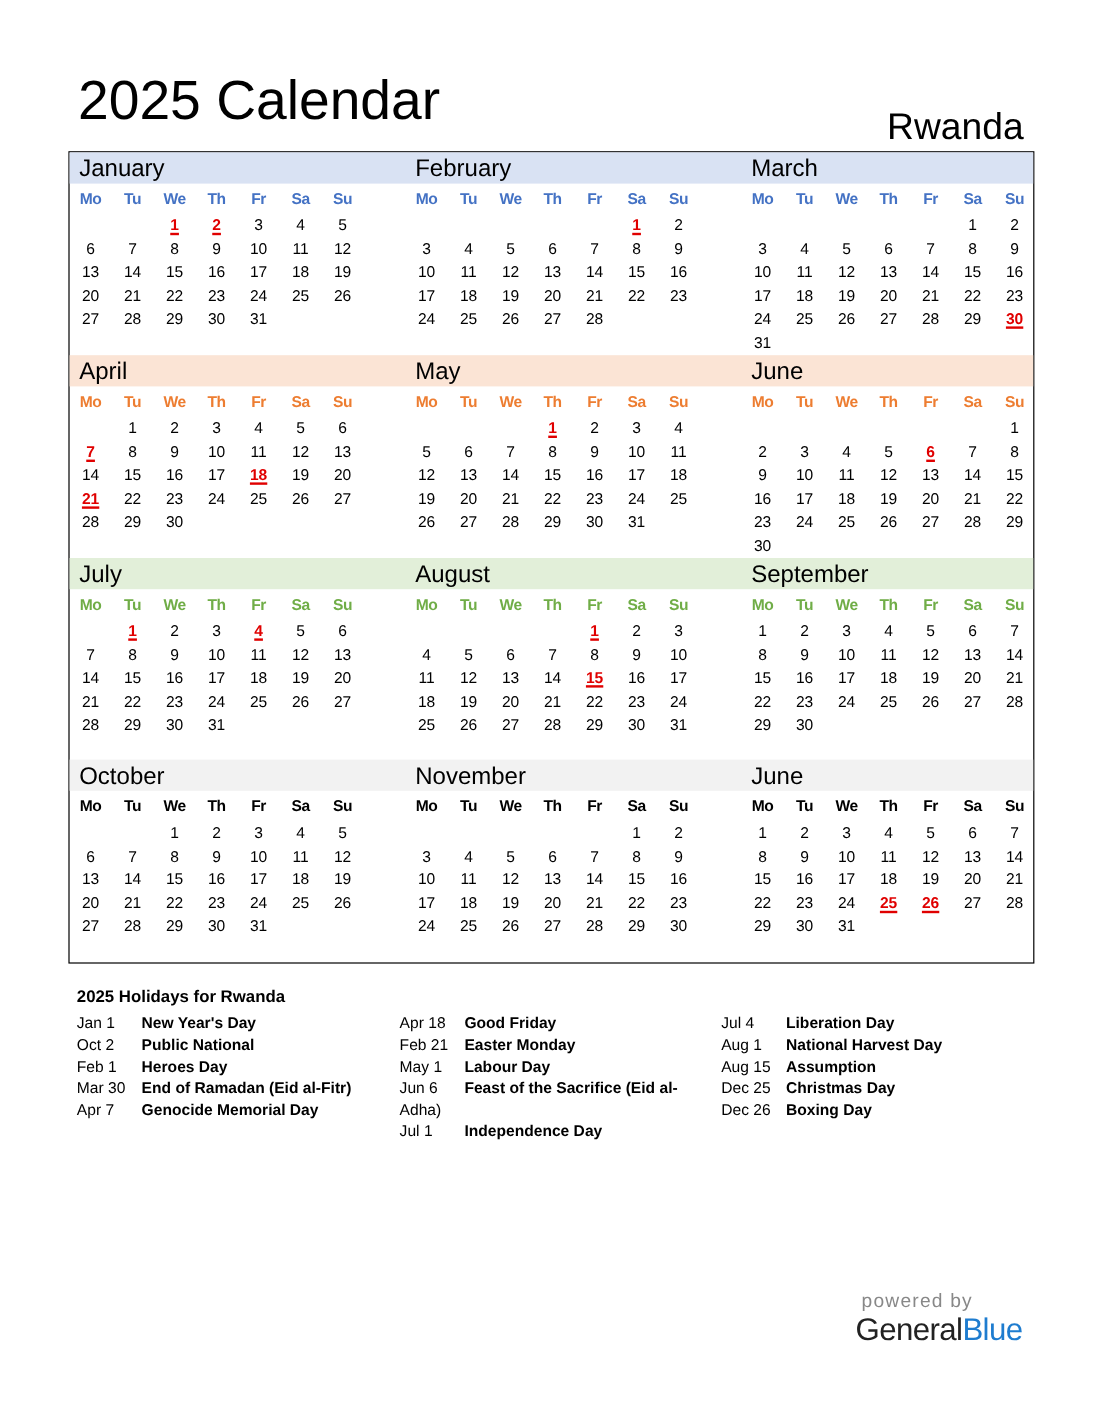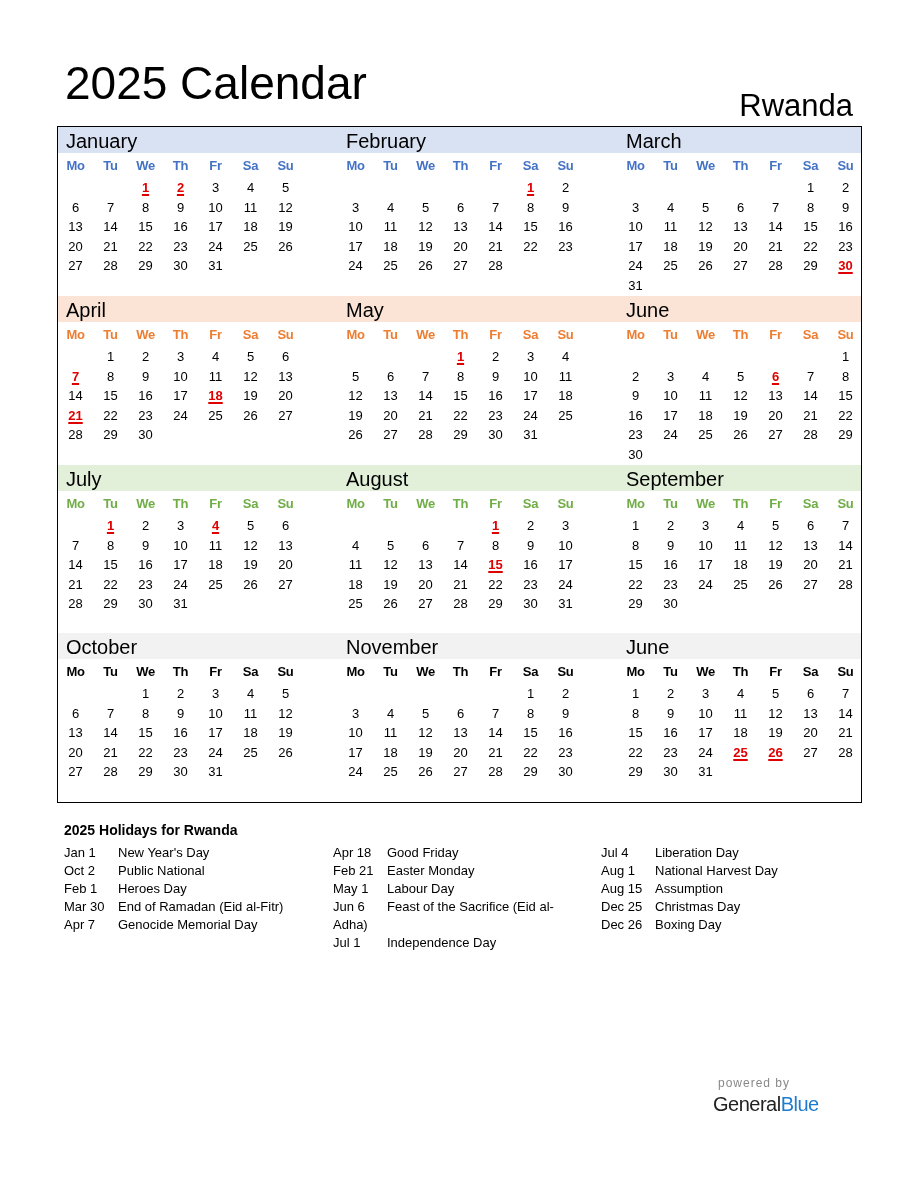--- a/index.html
+++ b/index.html
@@ -15,23 +15,23 @@
   .dow { position: absolute; top: 31px; left: 0; width: 245px; height: 16px; display: flex; }
   .dow span { width: 35px; text-align: center; font-size: 13px; font-weight: bold; font-family: "Liberation Sans", sans-serif; letter-spacing: -0.3px; }
   .grid { position: absolute; top: 51px; left: 0; width: 245px; }
   .wk { display: flex; height: 19.5px; }
   .wk span { width: 35px; text-align: center; font-size: 13px; line-height: 19px; }
   .wk span.hol { color: #e00000; font-weight: bold; text-decoration: underline; text-decoration-thickness: 2px; text-underline-offset: 2px; }
   .hols-title { position: absolute; left: 64px; top: 822px; font-size: 14px; font-weight: bold; }
   .hcol { position: absolute; top: 844px; font-size: 13px; line-height: 18px; }
   .hrow { display: flex; }
   .hdate { width: 54px; flex: none; }
-  .hname { flex: none; }
-  .powered { position: absolute; left: 718px; top: 1076px; font-size: 12px; color: #888; letter-spacing: 1px; }
-  .brand { position: absolute; left: 713px; top: 1093px; font-size: 20px; letter-spacing: -0.5px; }
+  .hname { flex: none; font-weight: bold; }
+  .powered { position: absolute; left: 718px; top: 1076px; font-size: 16px; color: #888; letter-spacing: 1px; }
+  .brand { position: absolute; left: 713px; top: 1093px; font-size: 26px; letter-spacing: -0.5px; }
   .brand .g { color: #222; }
   .brand .b { color: #1e7ccf; }
 </style>
 </head>
 <body>
 
 <div class="title">2025 Calendar</div>
 <div class="country">Rwanda</div>
 
 <div class="frame" id="frame">

